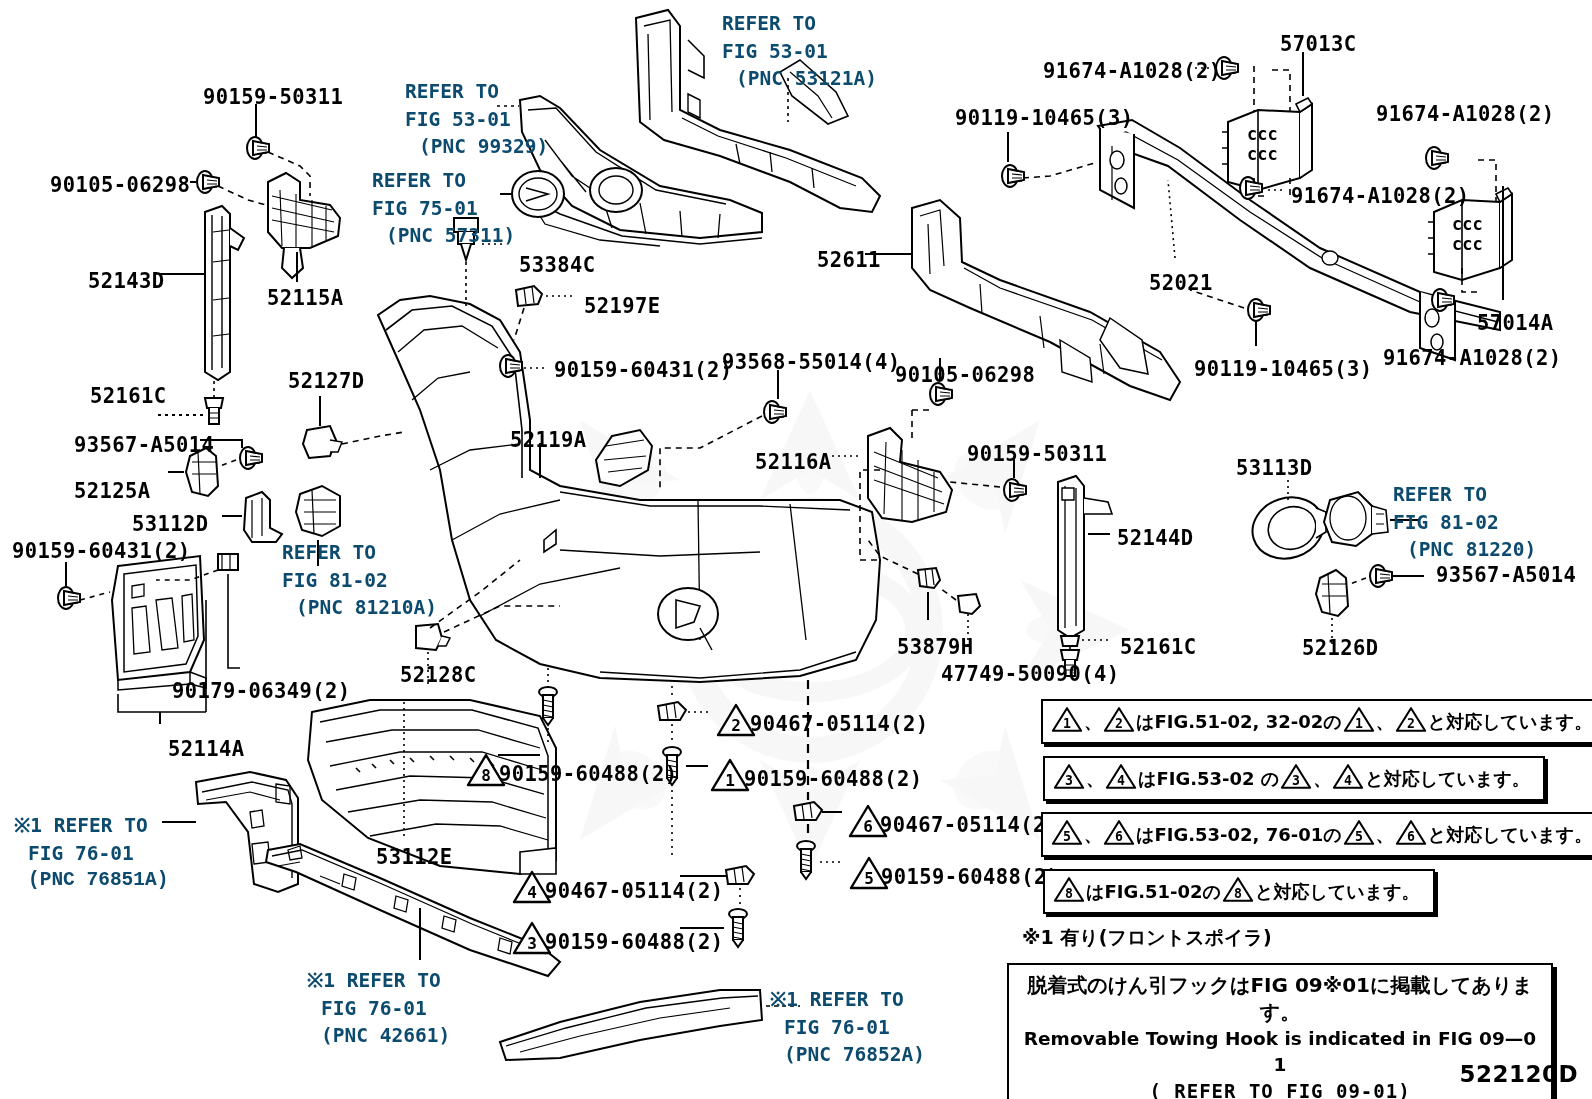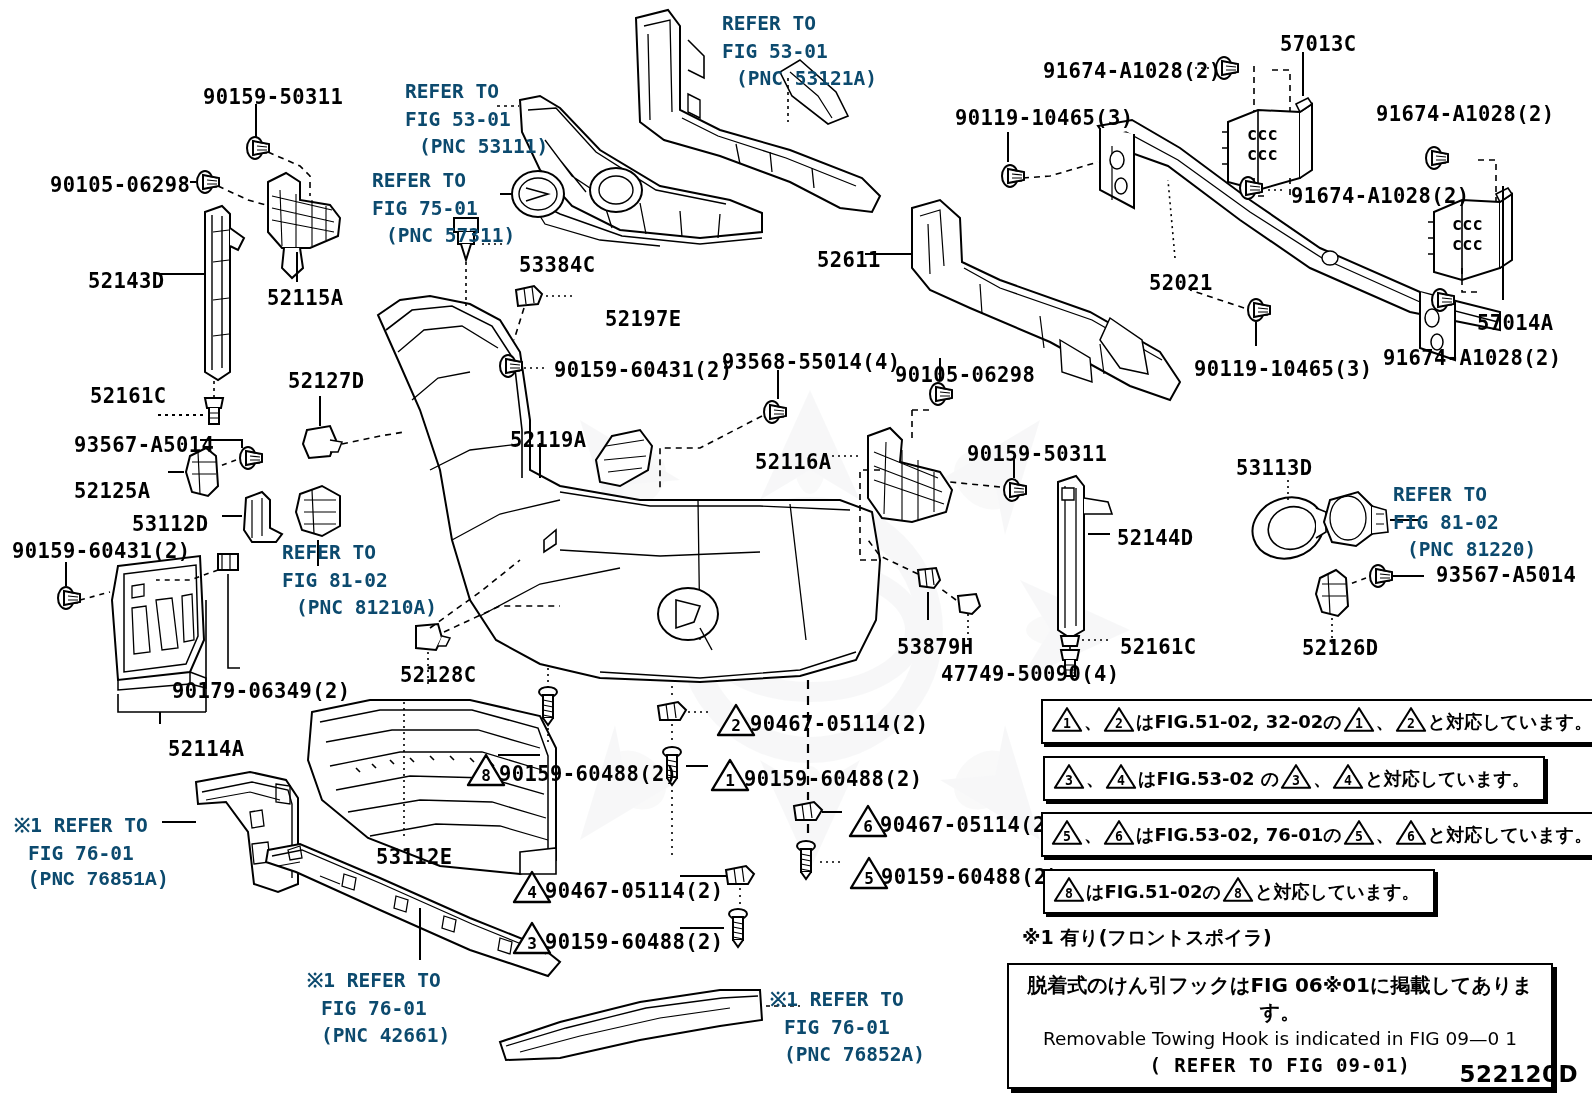--- a/index.html
+++ b/index.html
@@ -25,21 +25,21 @@
   
   .legendbox{position:absolute;border:2.5px solid #000;background:#fff;
              box-shadow:3px 3px 0 #000;display:flex;align-items:center;
              font-family:"DejaVu Sans","Liberation Sans",sans-serif;font-weight:bold;}
   .legendbox .jp{font-size:18px;white-space:nowrap;color:#000;display:flex;align-items:center;gap:1px;}
   .minitri{display:inline-block;vertical-align:middle;}
 
   .notebox{position:absolute;border:2.5px solid #000;background:#fff;box-shadow:4px 4px 0 #000;
            text-align:center;padding:7px 10px 9px 10px;}
   .notebox .l1{font-family:"DejaVu Sans","Liberation Sans",sans-serif;font-weight:bold;font-size:20px;color:#000;line-height:1.35;}
-  .notebox .l2{font-family:"DejaVu Sans","Liberation Sans",sans-serif;font-weight:normal;font-size:18.5px;color:#000;line-height:1.4;}
+  .notebox .l2{font-family:"DejaVu Sans","Liberation Sans",sans-serif;font-weight:bold;font-size:18.5px;color:#000;line-height:1.4;}
   .notebox .l3{font-family:"DejaVu Sans Mono","Liberation Mono",monospace;font-weight:bold;font-size:19px;color:#000;line-height:1.4;letter-spacing:1px;}
 
   .spoilernote{position:absolute;font-family:"DejaVu Sans","Liberation Sans",sans-serif;
                font-weight:bold;font-size:19px;color:#000;white-space:nowrap;}
   .figid{position:absolute;font-family:"DejaVu Sans","Liberation Sans",sans-serif;
          font-weight:bold;font-size:23px;color:#000;letter-spacing:.5px;}
 </style>
 </head>
 <body>
 
@@ -519,21 +519,21 @@
 
     </g>
   </svg>
 
   <div id="labels-layer">
       <div class="lbl" style="left: 203px; top: 84px;">90159-50311</div>
       <div class="lbl" style="left: 50px; top: 172px;">90105-06298</div>
       <div class="lbl" style="left: 88px; top: 268px;">52143D</div>
       <div class="lbl" style="left: 267px; top: 285px;">52115A</div>
       <div class="lbl" style="left: 519px; top: 252px;">53384C</div>
-      <div class="lbl" style="left: 605px; top: 293px; margin-top: 13px;">52197E</div>
+      <div class="lbl" style="left: 584px; top: 293px;">52197E</div>
       <div class="lbl" style="left: 90px; top: 383px;">52161C</div>
       <div class="lbl" style="left: 288px; top: 368px;">52127D</div>
       <div class="lbl" style="left: 554px; top: 357px;">90159-60431(2)</div>
       <div class="lbl" style="left: 722px; top: 349px; text-align: right;">93568-55014(4)</div>
       <div class="lbl" style="left: 895px; top: 362px;">90105-06298</div>
       <div class="lbl" style="left: 817px; top: 247px;">52611</div>
       <div class="lbl" style="left: 1149px; top: 270px;">52021</div>
       <div class="lbl" style="left: 74px; top: 432px;">93567-A5014</div>
       <div class="lbl" style="left: 74px; top: 478px;">52125A</div>
       <div class="lbl" style="left: 132px; top: 511px;">53112D</div>
@@ -556,21 +556,21 @@
       <div class="lbl" style="left: 1280px; top: 31px;">57013C</div>
       <div class="lbl" style="left: 1376px; top: 101px;">91674-A1028(2)</div>
       <div class="lbl" style="left: 955px; top: 105px;">90119-10465(3)</div>
       <div class="lbl" style="left: 1291px; top: 183px;">91674-A1028(2)</div>
       <div class="lbl" style="left: 1477px; top: 310px;">57014A</div>
       <div class="lbl" style="left: 1194px; top: 356px;">90119-10465(3)</div>
       <div class="lbl" style="left: 1383px; top: 345px;">91674-A1028(2)</div>
     </div>
   <div id="refer-layer">
       <div class="refer" style="left: 722px; top: 10px;"><div>REFER TO</div><div>FIG 53-01</div><div style="padding-left: 14px;">(PNC 53121A)</div></div>
-      <div class="refer" style="left: 405px; top: 78px;"><div>REFER TO</div><div>FIG 53-01</div><div style="padding-left: 14px;">(PNC 53111)</div></div>
+      <div class="refer" style="left: 405px; top: 78px;"><div>REFER TO</div><div>FIG 53-01</div><div style="padding-left: 14px;">(PNC 99329)</div></div>
       <div class="refer" style="left: 372px; top: 167px;"><div>REFER TO</div><div>FIG 75-01</div><div style="padding-left: 14px;">(PNC 57311)</div></div>
       <div class="refer" style="left: 282px; top: 539px;"><div>REFER TO</div><div>FIG 81-02</div><div style="padding-left: 14px;">(PNC 81210A)</div></div>
       <div class="refer" style="left: 1393px; top: 481px;"><div>REFER TO</div><div>FIG 81-02</div><div style="padding-left: 14px;">(PNC 81220)</div></div>
       <div class="refer" style="left: 14px; top: 812px;"><div>※1 REFER TO</div><div style="padding-left: 14px;">FIG 76-01</div><div style="padding-left: 14px; font-family: Liberation Mono, monospace;">(PNC 76851A)</div></div>
       <div class="refer" style="left: 307px; top: 967px;"><div>※1 REFER TO</div><div style="padding-left: 14px;">FIG 76-01</div><div style="padding-left: 14px;">(PNC 42661)</div></div>
       <div class="refer" style="left: 770px; top: 986px;"><div>※1 REFER TO</div><div style="padding-left: 14px;">FIG 76-01</div><div style="padding-left: 14px;">(PNC 76852A)</div></div>
     </div>
   <div id="tri-layer">
       <div class="tri" style="left: 716px; top: 703px;">
         <svg viewBox="0 0 40 34" width="40" height="34">
@@ -707,20 +707,20 @@
               <text x="17" y="23" text-anchor="middle" font-family="DejaVu Sans Mono, monospace" font-size="14" font-weight="bold" fill="#000">8</text>
             </svg></span>
           <span> と対応しています。</span>
         </div>
       </div>
     </div>
 
   <div class="spoilernote" id="spoiler-note" style="left: 1022px; top: 925px;">※1 有り(フロントスポイラ)</div>
 
   <div class="notebox" id="towing-note" style="left: 1007px; top: 963px; width: 522px;">
-    <div class="l1">脱着式のけん引フックはFIG 06※01に掲載してあります。</div>
+    <div class="l1">脱着式のけん引フックはFIG 09※01に掲載してあります。</div>
     <div class="l2">Removable Towing Hook is indicated in FIG 09—0 1</div>
     <div class="l3">( REFER TO FIG 09-01)</div>
   </div>
 
   <div class="figid" id="figure-id" style="right:14px;bottom:12px;">522120D</div>
 
 </div>
 
 </body></html>

